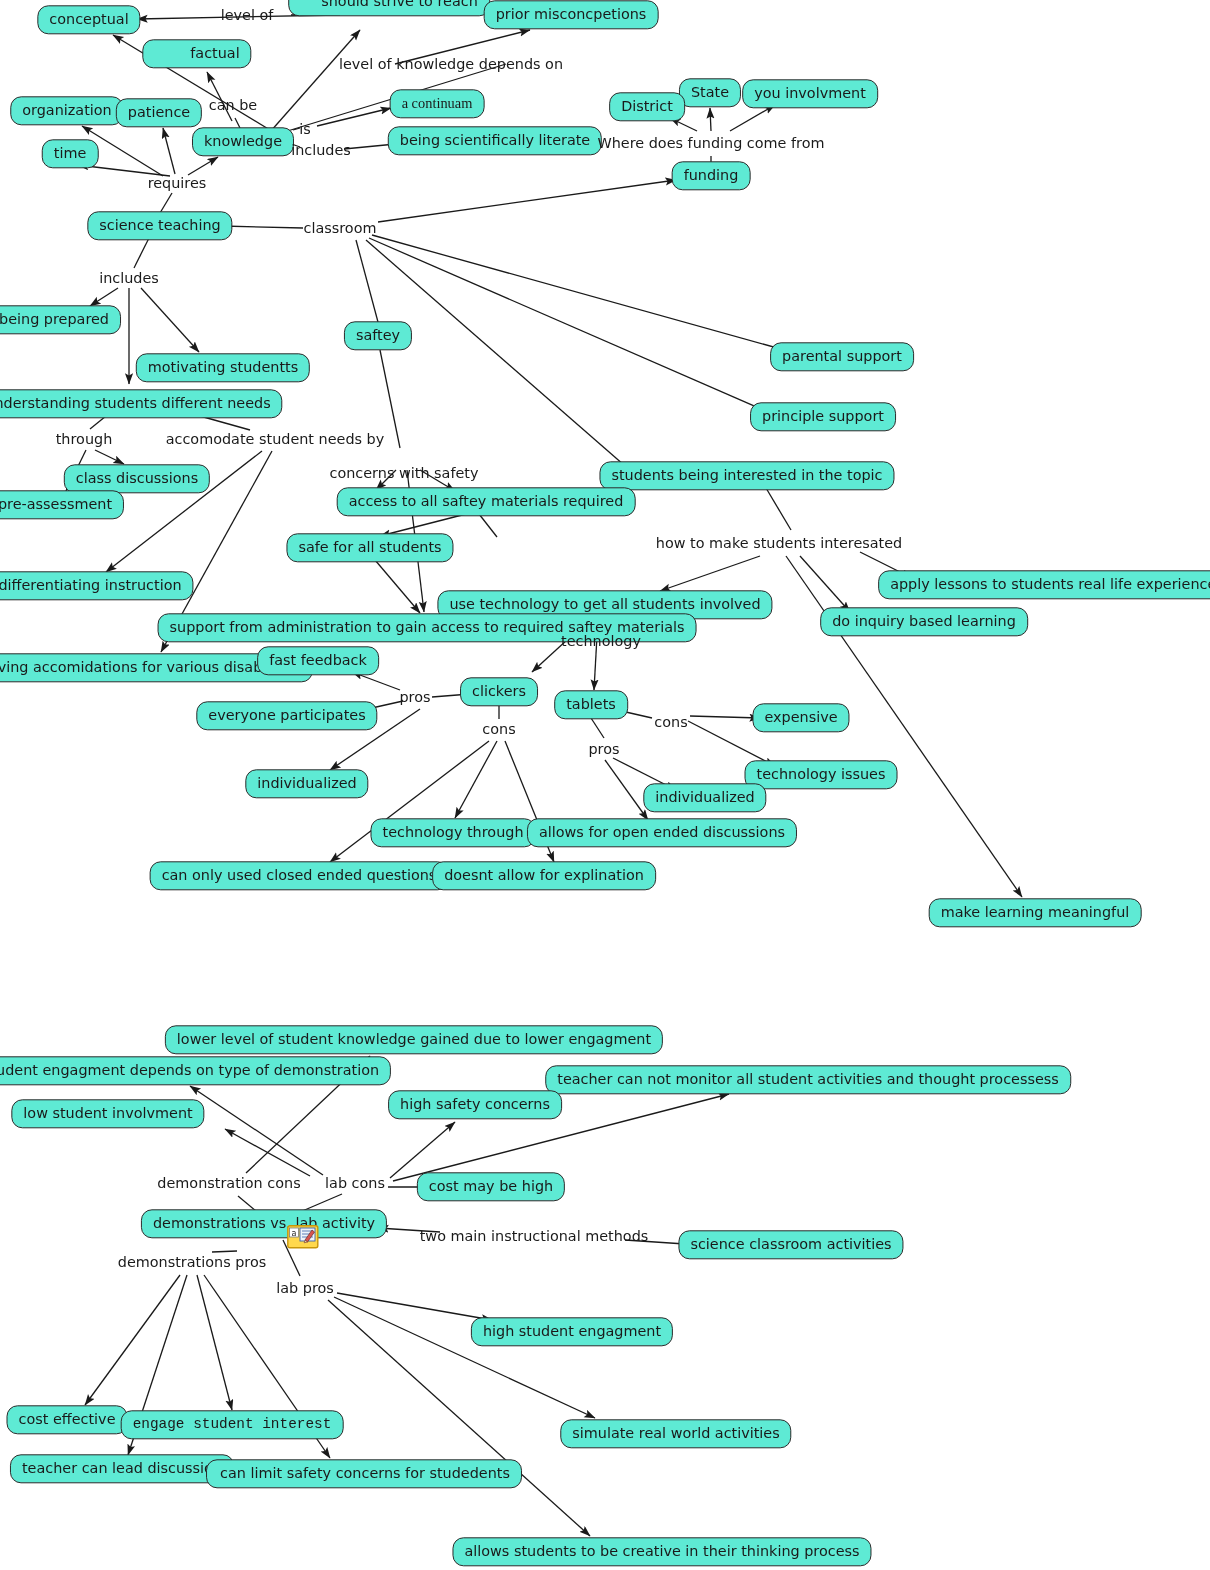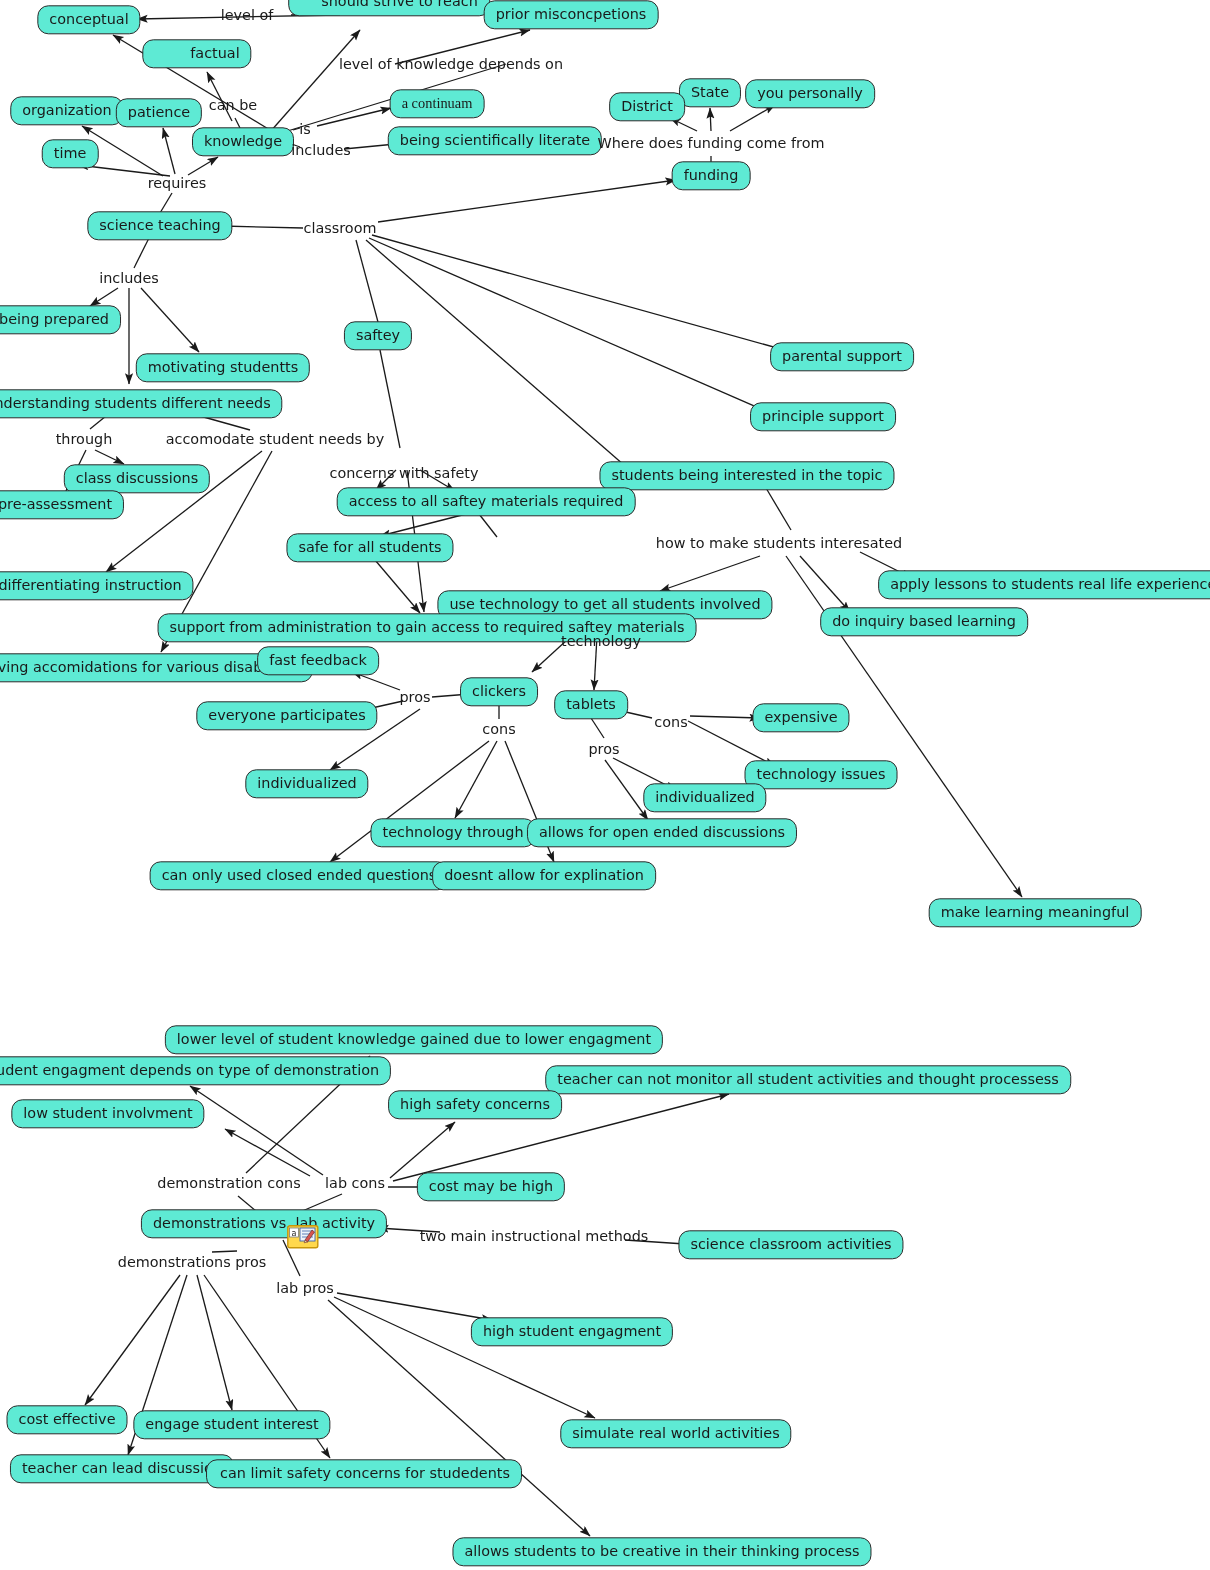--- a/index.html
+++ b/index.html
@@ -135,21 +135,21 @@
   </svg>
   <div id="node-layer">
       <div class="node" style="left: 89px; top: 20px;">conceptual</div>
       <div class="node" style="left: 389px; top: 2px; padding-left: 32px;">should strive to reach</div>
       <div class="node" style="left: 571px; top: 15px;">prior misconcpetions</div>
       <div class="node" style="left: 197px; top: 54px; padding-left: 47px;">factual</div>
       <div class="node" style="left: 67px; top: 111px;">organization</div>
       <div class="node" style="left: 159px; top: 113px;">patience</div>
       <div class="node" style="left: 437px; top: 104px; font-family: Liberation Serif, serif;">a continuam</div>
       <div class="node" style="left: 710px; top: 93px;">State</div>
-      <div class="node" style="left: 810px; top: 94px;">you personally</div>
+      <div class="node" style="left: 810px; top: 94px;">you involvment</div>
       <div class="node" style="left: 647px; top: 107px;">District</div>
       <div class="node" style="left: 243px; top: 142px;">knowledge</div>
       <div class="node" style="left: 495px; top: 141px;">being scientifically literate</div>
       <div class="node" style="left: 70px; top: 154px;">time</div>
       <div class="node" style="left: 711px; top: 176px;">funding</div>
       <div class="node" style="left: 160px; top: 226px;">science teaching</div>
       <div class="node" style="left: 54px; top: 320px;">being prepared</div>
       <div class="node" style="left: 378px; top: 336px;">saftey</div>
       <div class="node" style="left: 842px; top: 357px;">parental support</div>
       <div class="node" style="left: 223px; top: 368px;">motivating studentts</div>
@@ -182,21 +182,21 @@
       <div class="node" style="left: 414px; top: 1040px;">lower level of student knowledge gained due to lower engagment</div>
       <div class="node" style="left: 181px; top: 1071px;">student engagment depends on type of demonstration</div>
       <div class="node" style="left: 808px; top: 1080px;">teacher can not monitor all student activities and thought processess</div>
       <div class="node" style="left: 475px; top: 1105px;">high safety concerns</div>
       <div class="node" style="left: 108px; top: 1114px;">low student involvment</div>
       <div class="node" style="left: 491px; top: 1187px;">cost may be high</div>
       <div class="node" style="left: 264px; top: 1224px;">demonstrations vs. lab activity</div>
       <div class="node" style="left: 791px; top: 1245px;">science classroom activities</div>
       <div class="node" style="left: 572px; top: 1332px;">high student engagment</div>
       <div class="node" style="left: 67px; top: 1420px;">cost effective</div>
-      <div class="node" style="left: 232px; top: 1425px;">engage student interest</div>
+      <div class="node" style="left: 232px; top: 1425px; font-family: Liberation Mono, monospace;">engage student interest</div>
       <div class="node" style="left: 676px; top: 1434px;">simulate real world activities</div>
       <div class="node" style="left: 122px; top: 1469px;">teacher can lead discussion</div>
       <div class="node" style="left: 364px; top: 1474px; padding-left: 13px;">can limit safety concerns for studedents</div>
       <div class="node" style="left: 662px; top: 1552px;">allows students to be creative in their thinking process</div>
       <div class="linklabel" style="left: 247px; top: 15px;">level of</div>
       <div class="linklabel" style="left: 451px; top: 64px;">level of knowledge depends on</div>
       <div class="linklabel" style="left: 233px; top: 105px;">can be</div>
       <div class="linklabel" style="left: 305px; top: 129px;">is</div>
       <div class="linklabel" style="left: 321px; top: 150px;">includes</div>
       <div class="linklabel" style="left: 711px; top: 143px;">Where does funding come from</div>

